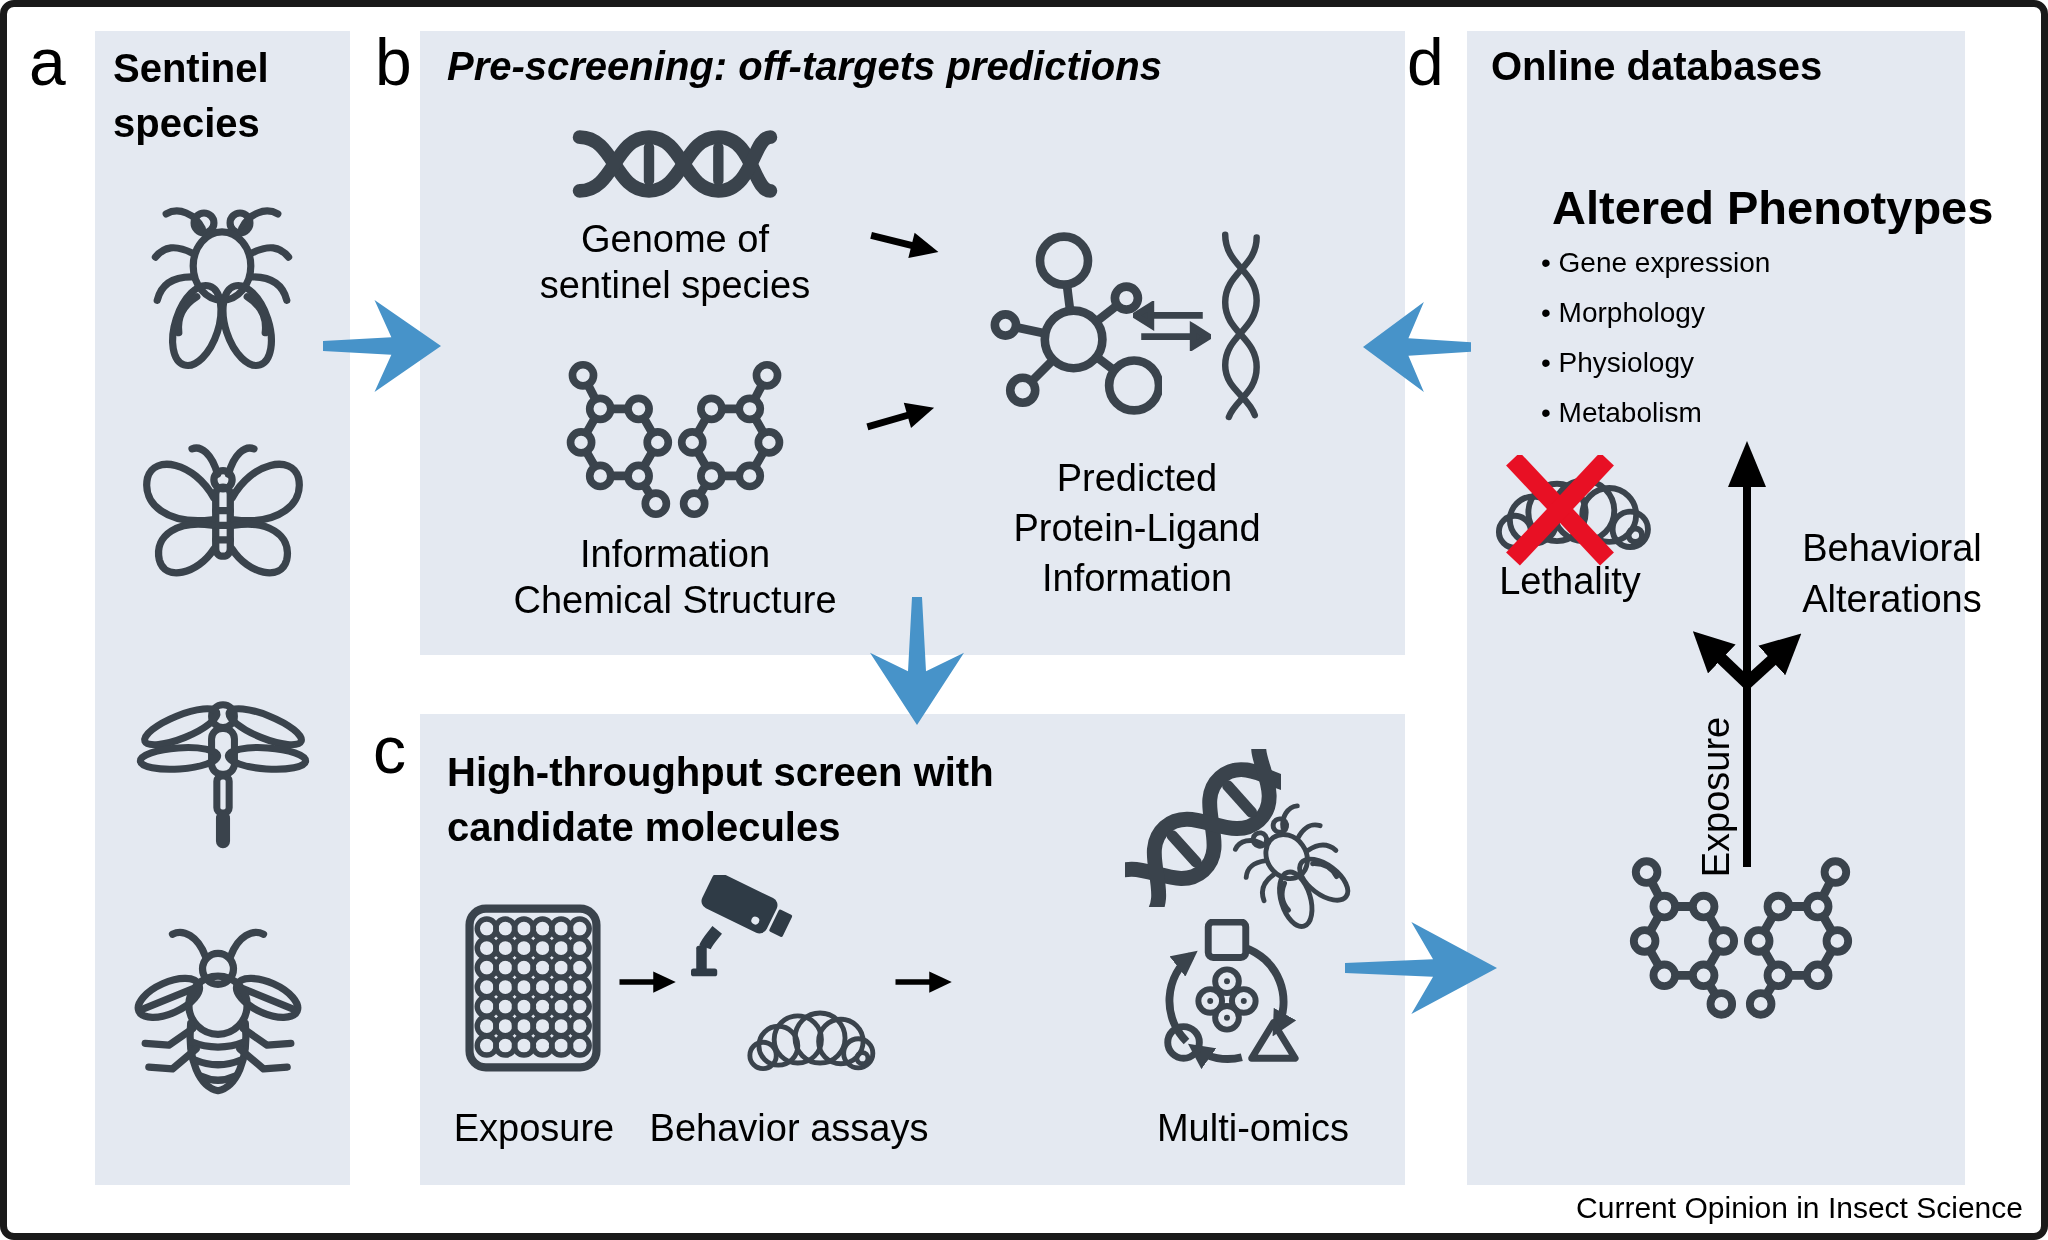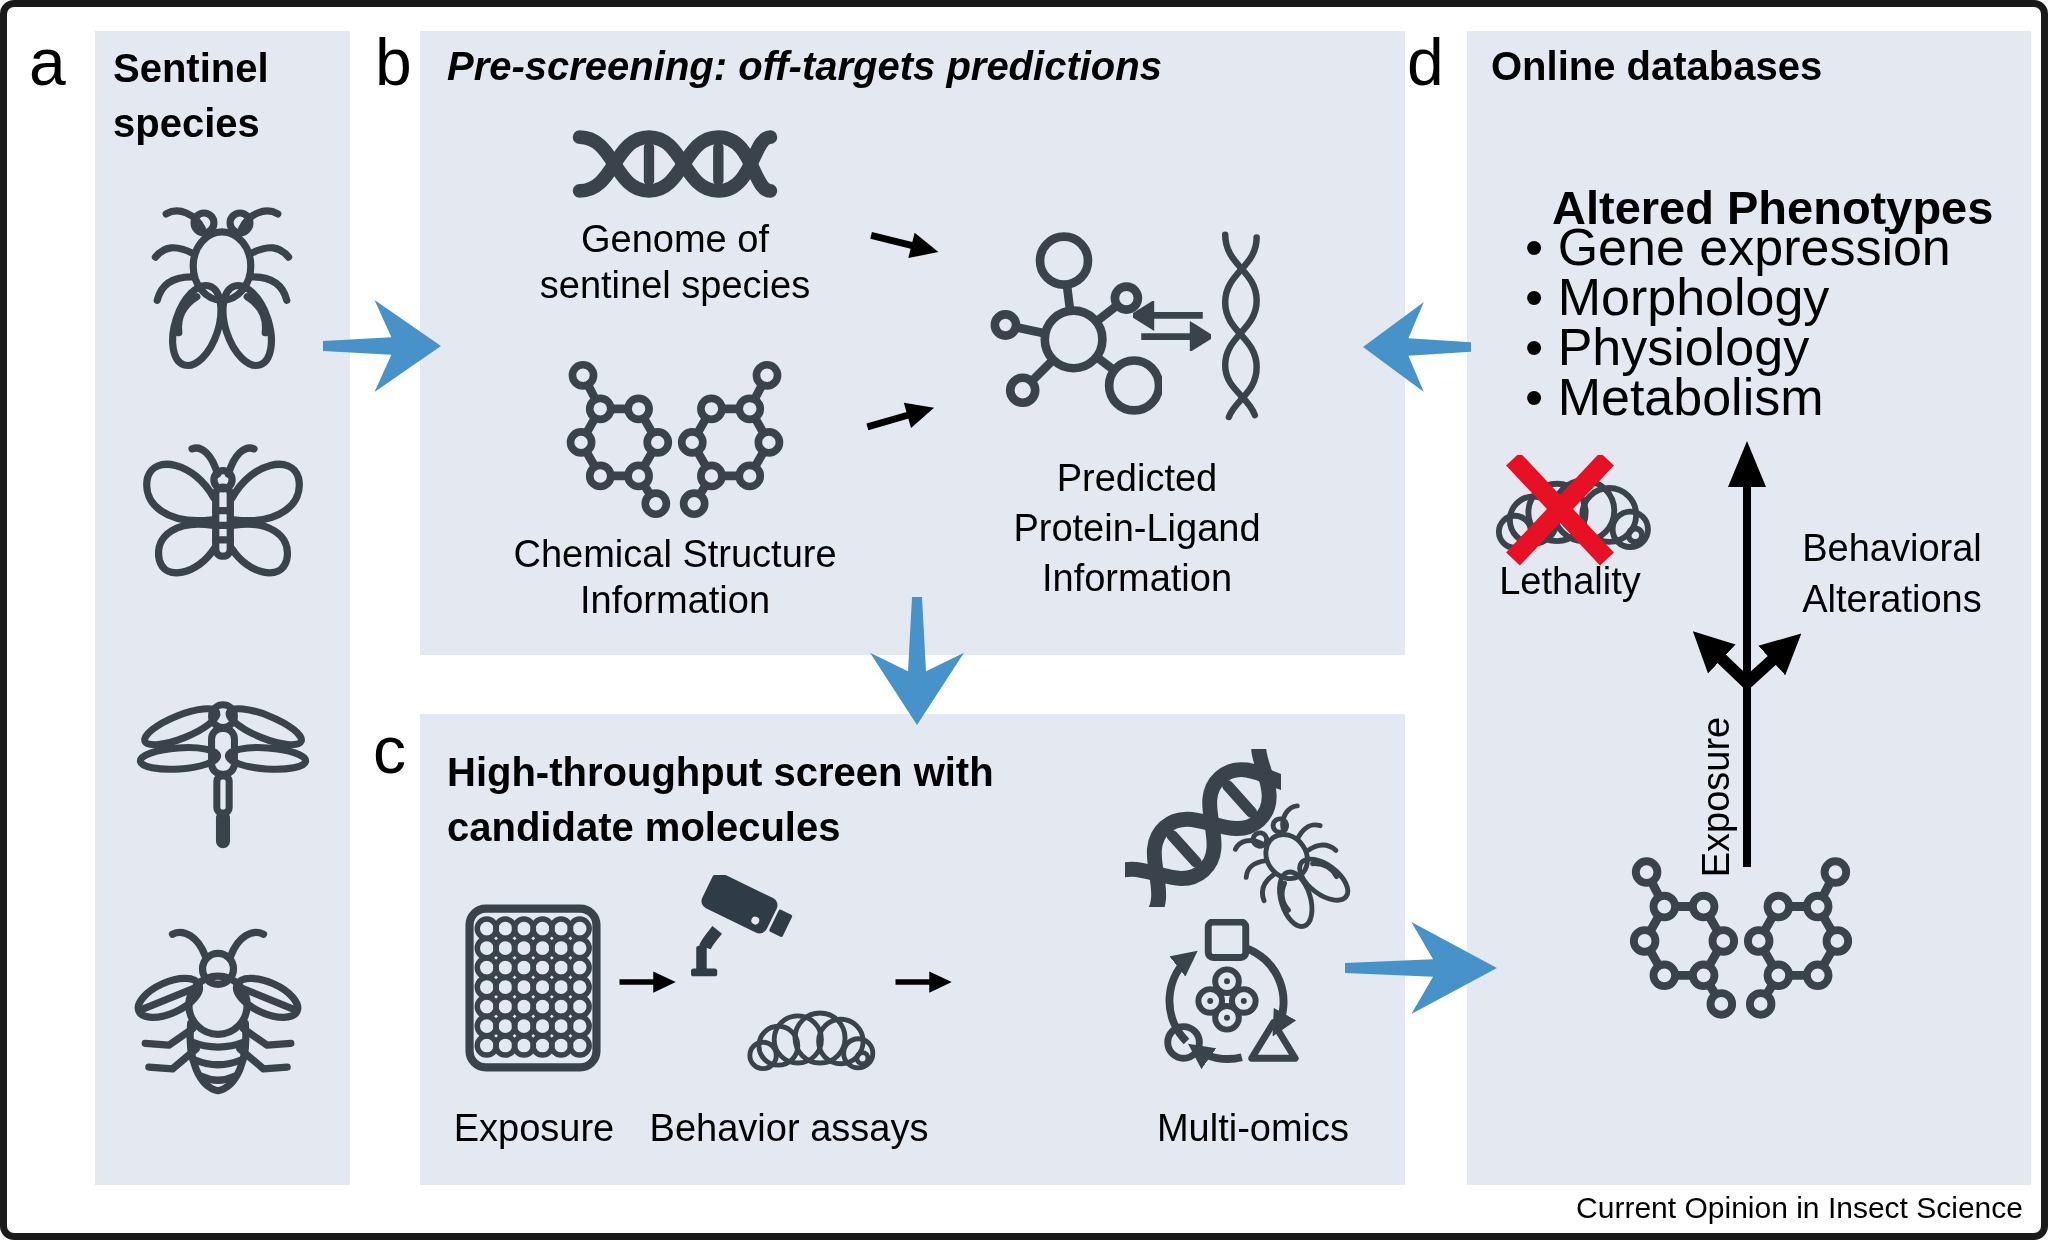--- a/index.html
+++ b/index.html
@@ -9,27 +9,27 @@
   html,body{margin:0;padding:0;background:#fff;}
   .stage{
     position:relative;width:2048px;height:1240px;background:#fff;box-sizing:border-box;
     border:7px solid var(--border-black);border-radius:14px;overflow:hidden;
     font-family:"Liberation Sans",sans-serif;color:var(--ink-black);
   }
   .panel{position:absolute;background:var(--panel-bg);}
   #panel-a{left:88px;top:24px;width:255px;height:1154px;}
   #panel-b{left:413px;top:24px;width:985px;height:624px;}
   #panel-c{left:413px;top:707px;width:985px;height:471px;}
-  #panel-d{left:1460px;top:24px;width:564px;height:1154px;}
+  #panel-d{left:1460px;top:24px;width:498px;height:1154px;}
   .plabel{position:absolute;font-size:66px;line-height:1;color:#000;}
   .ptitle{position:absolute;font-size:40px;font-weight:bold;line-height:55px;white-space:nowrap;}
   .lbl{position:absolute;font-size:38px;line-height:46px;text-align:center;}
   .abs{position:absolute;}
   .icon svg{display:block;width:100%;height:100%;}
-  ul.bullets{list-style:none;margin:0;padding:0;position:absolute;font-size:52px;line-height:50px;}
+  ul.bullets{list-style:none;margin:16px;padding:0;position:absolute;font-size:28px;line-height:50px;}
   ul.bullets li::before{content:"• ";}
   .heading{position:absolute;font-size:47px;font-weight:bold;white-space:nowrap;}
   .rot90{transform:rotate(-90deg);}
   .footer{position:absolute;font-size:30px;}
 </style>
 </head>
 <body>
 
 <svg aria-hidden="true" style="position:absolute;width:0;height:0;">
   <defs>
@@ -189,22 +189,22 @@
     <div class="lbl" style="left:105px;top:185px;width:300px;">
       <div>Genome of</div>
       <div>sentinel species</div>
     </div>
     <div class="abs icon" style="left:140px;top:326px;width:230px;height:165px;">
       <svg viewBox="0 0 240 170">
           <use href="#sym-chem"></use>
         </svg>
     </div>
     <div class="lbl" style="left:55px;top:500px;width:400px;">
+      <div>Information</div>
       <div>Chemical Structure</div>
-      <div>Information</div>
     </div>
     <div class="abs icon" style="left:447px;top:196px;width:74px;height:33px;transform:rotate(14deg);">
       <svg viewBox="0 0 96 40">
           <use href="#black-arrow"></use>
         </svg>
     </div>
     <div class="abs icon" style="left:443px;top:370px;width:74px;height:33px;transform:rotate(-16deg);">
       <svg viewBox="0 0 96 40">
           <use href="#black-arrow"></use>
         </svg>

